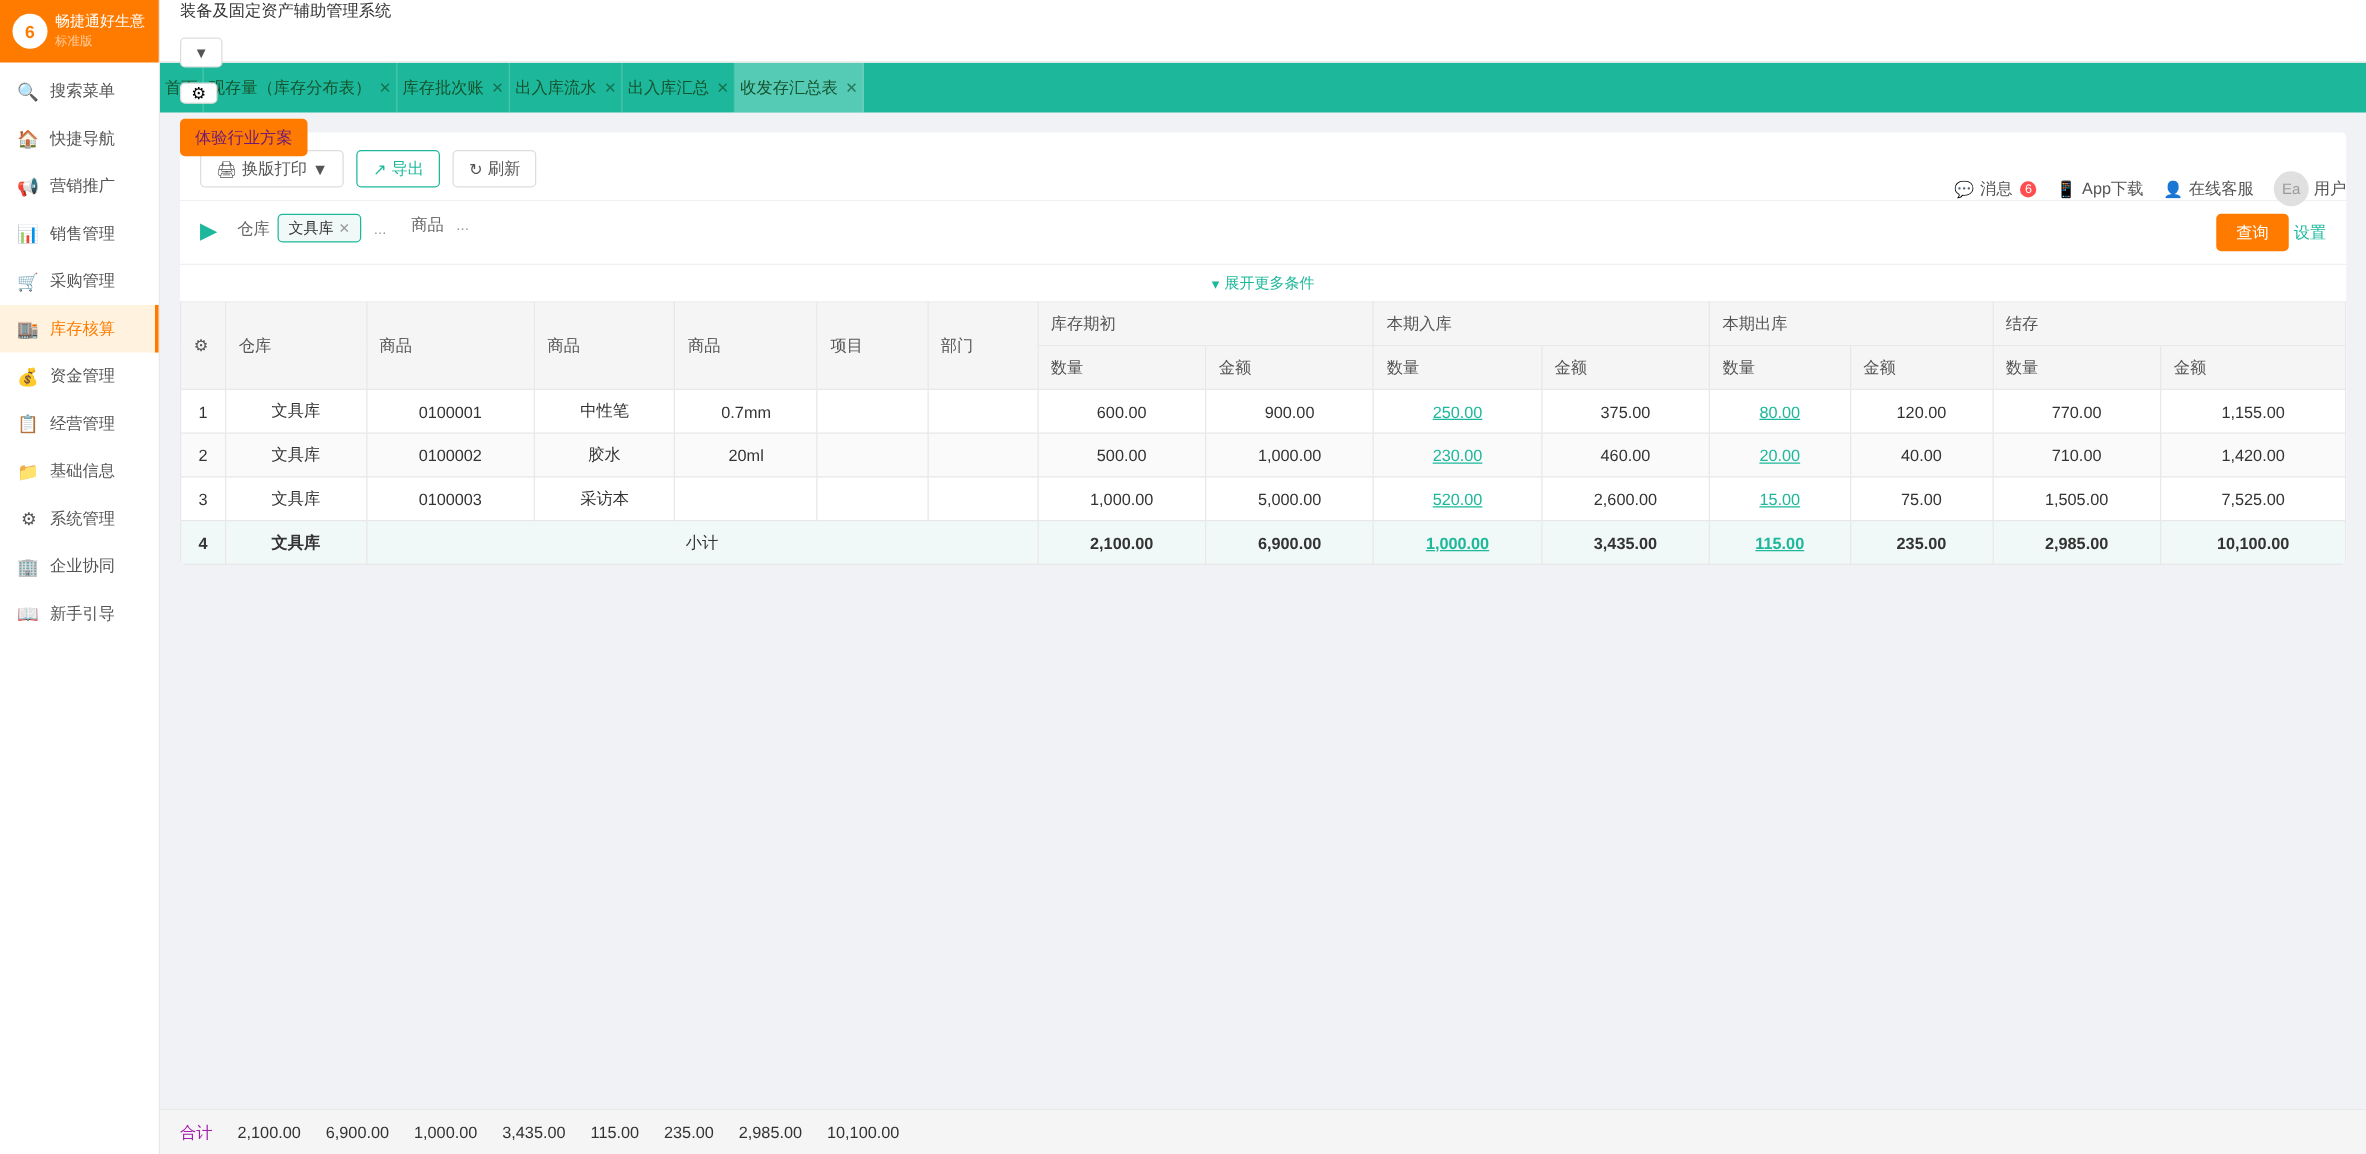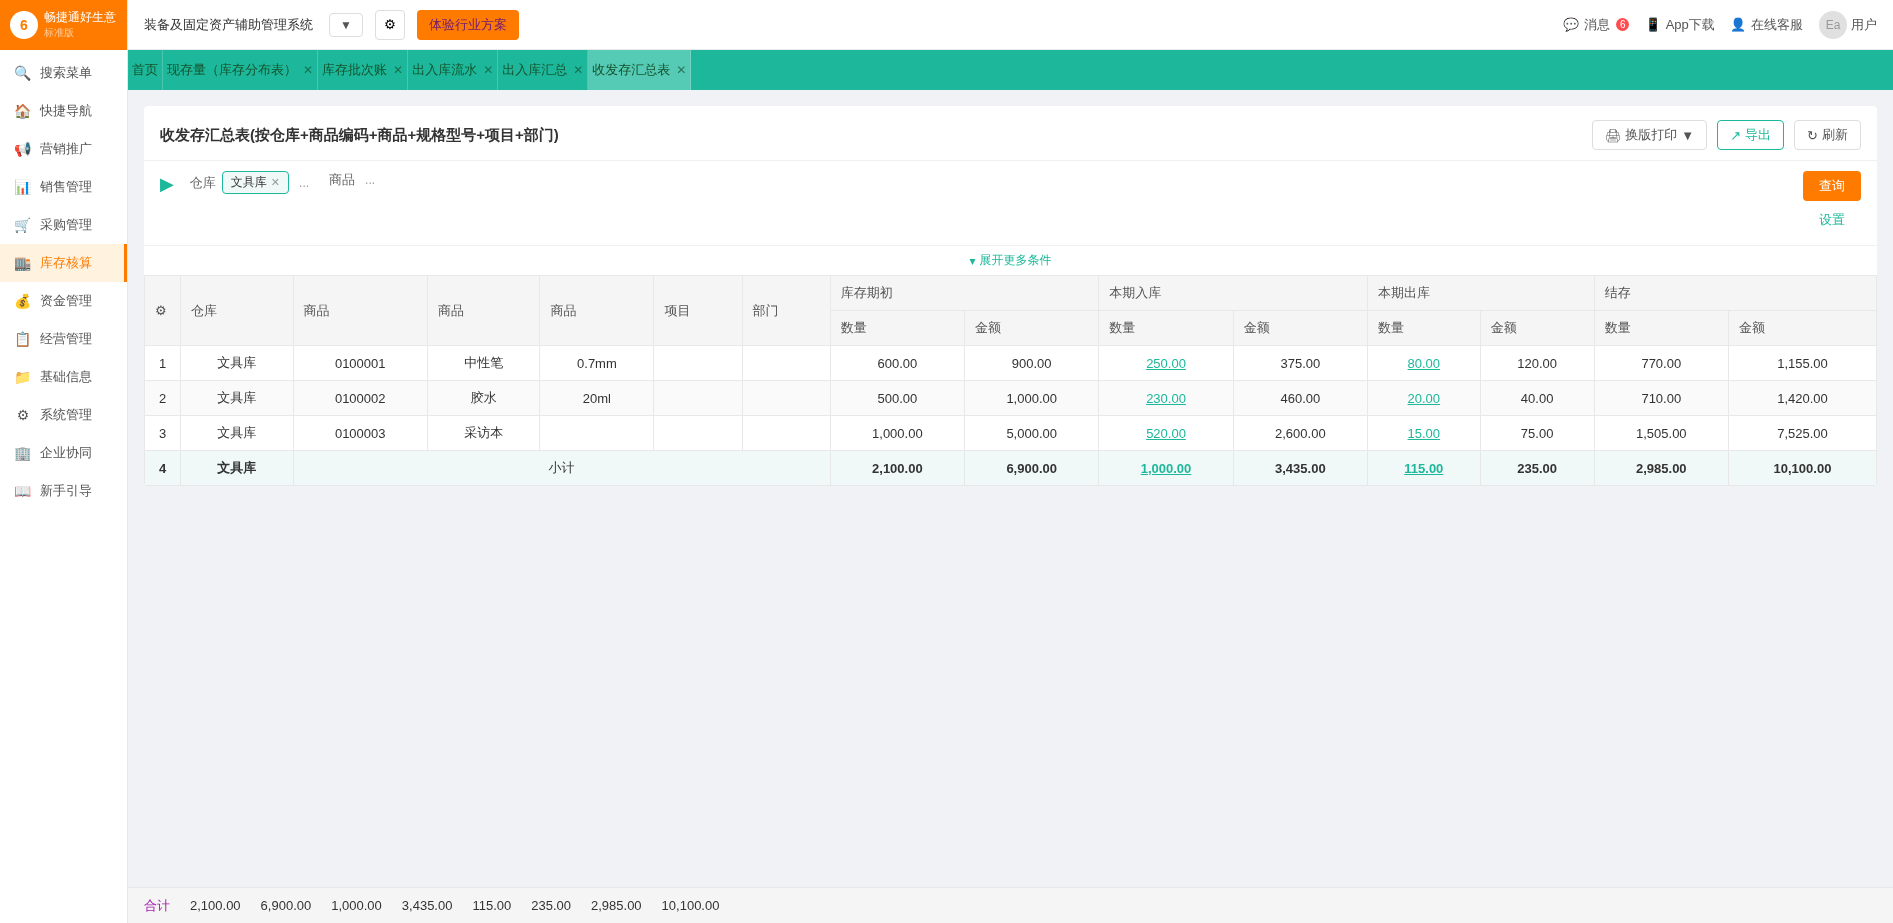--- a/index.html
+++ b/index.html
@@ -27,21 +27,21 @@
       display: flex; align-items: center; gap: 8px; padding: 10px 14px;
       cursor: pointer; color: #555; font-size: 13px; transition: background 0.2s;
     }
     .sidebar-item.active { background: #fff3e0; color: #ff7b00; border-right: 3px solid #ff7b00; }
     .sidebar-item-icon { width: 18px; text-align: center; font-size: 14px; }
 
     
     .top-header {
       position: fixed; left: 128px; top: 0; right: 0; height: 50px;
       background: #fff; border-bottom: 1px solid #e8e8e8; z-index: 99;
-      display: flex; align-items: center; padding: 0 16px; gap: 12px;
+      display: flex; align-items: flex-start; padding: 0 16px; gap: 12px; flex-direction: column;
     }
     .header-system-name { color: #333; font-size: 13px; margin-right: 4px; }
     .header-dropdown-btn {
       border: 1px solid #ddd; border-radius: 4px; padding: 4px 10px;
       background: #fff; cursor: pointer; font-size: 12px; color: #555;
       display: flex; align-items: center; gap: 4px;
     }
     .header-gear-btn {
       width: 30px; height: 30px; border: 1px solid #ddd; border-radius: 4px;
       display: flex; align-items: center; justify-content: center; cursor: pointer; background: #fff;
@@ -271,21 +271,20 @@
   <div class="tab-item active">
     <span>收发存汇总表</span>
     <span class="tab-close">✕</span>
   </div>
 </div>
 
 <div class="main-content">
   <div class="page-container">
 
     <div class="page-header">
-      <div class="page-title">收发存汇总表(按仓库+商品编码+商品+规格型号+项目+部门)</div>
       <div class="page-actions">
         <button class="page-action-btn">
           <span>🖨</span>
           <span>换版打印</span>
           <span>▼</span>
         </button>
         <button class="page-action-btn export-btn">
           <span>↗</span>
           <span>导出</span>
         </button>
@@ -307,21 +306,21 @@
           <span class="tag-close">✕</span>
         </div>
         <span class="filter-more-btn">...</span>
       </div>
 
       <div class="filter-warehouse">
         <span class="filter-label">商品</span>
         <span class="filter-more-btn">...</span>
       </div>
 
-      <div style="margin-left:auto; display:flex; flex-direction:column; align-items:center; gap:4px;">
+      <div style="margin-left:auto; display:flex; flex-direction:row; align-items:center; gap:4px;">
         <button class="query-btn">查询</button>
         <a class="settings-link">设置</a>
       </div>
     </div>
 
     <div class="expand-more">
       <span>▾</span>
       <span>展开更多条件</span>
     </div>
 

